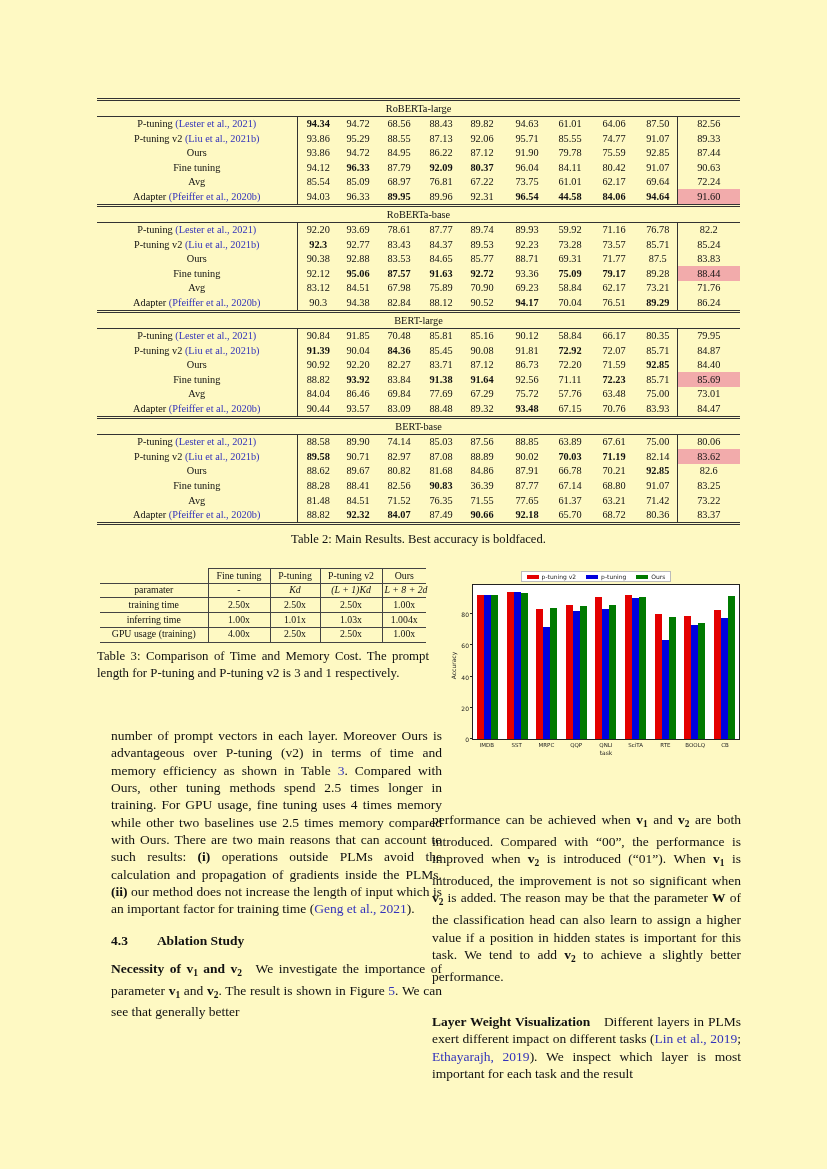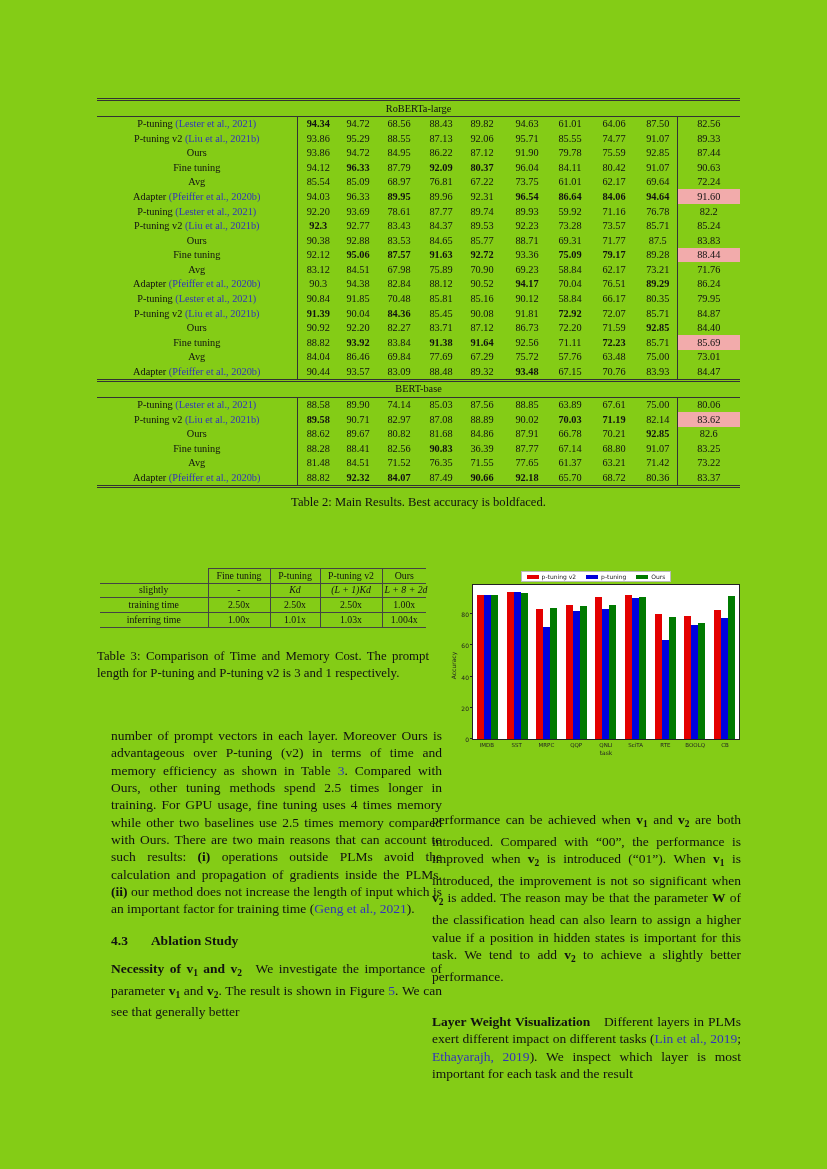--- a/index.html
+++ b/index.html
@@ -1,18 +1,18 @@
 <!DOCTYPE html>
 <html><head>
 <meta charset="utf-8">
 <style>
   :root{ --cite:#3333bb; --ink:#111; --rule:#333; }
   *{box-sizing:border-box; margin:0; padding:0;}
   body{background:#888; font-family:"Liberation Serif","DejaVu Serif",serif;}
-  .page{position:relative; width:827px; height:1169px; background:#84cc16; margin:0 auto; overflow:hidden; color:var(--ink);}
+  .page{position:relative; width:827px; height:1169px; background:#fef9c3; margin:0 auto; overflow:hidden; color:var(--ink);}
 
   
   .t2wrap{position:absolute; left:97px; top:98px; width:643px;}
   table.t2{width:100%; border-collapse:collapse; table-layout:fixed;
            border-top:3px double var(--rule); border-bottom:3px double var(--rule);
            font-size:10.3px; line-height:1.32;}
   table.t2 td{text-align:center; padding:0.5px 1px; white-space:nowrap; overflow:hidden;}
   table.t2 tr.secname td{border-bottom:1px solid var(--rule);}
   table.t2 tr.sec-start td{border-top:3px double var(--rule);}
   table.t2 tr.colhead td{font-weight:bold; border-bottom:1px solid var(--rule);}
@@ -52,21 +52,21 @@
   .xlabels{display:flex; justify-content:space-around; width:268px; margin-left:22px; margin-top:2px;}
   .xlabels .xl{font-size:5.5px; font-family:"DejaVu Sans",sans-serif; color:#222; text-align:center; width:24px; overflow:visible;}
   .xaxlab{width:268px; margin-left:22px; text-align:center; font-size:6px; font-family:"DejaVu Sans",sans-serif; color:#222; margin-top:1px;}
   .figcap{position:absolute; left:432px; top:763px; width:309px; text-align:center; font-size:12.8px;}
 
   
   .colL{position:absolute; left:111px; top:727px; width:331px;}
   .colR{position:absolute; left:432px; top:811px; width:309px;}
   .colL p, .colR p{font-size:13.5px; line-height:17.35px; text-align:justify;}
   h3.sechead{font-size:13.5px; font-weight:bold; margin:15px 0 11px 0;}
-  h3.sechead .num{margin-right:23px;font-family:Liberation Serif, serif;}
+  h3.sechead .num{margin-right:29px;font-family:Liberation Serif, serif;}
   .colR p + p{margin-top:28px;}
 
   
   .r-link{color:var(--cite); cursor:pointer;}
   .r-b{font-weight:bold;}
   .r-bsub{font-size:70%; vertical-align:-2.5px; font-weight:bold;}
 </style>
 </head>
 <body>
 
@@ -157,24 +157,27 @@
             <td class="avgc">72.24</td>
           </tr>
           <tr>
             <td class="model"><span>Adapter </span><span class="r-link">(Pfeiffer et al., 2020b)</span></td>
             <td>94.03</td>
             <td>96.33</td>
             <td class="bold">89.95</td>
             <td>89.96</td>
             <td>92.31</td>
             <td class="bold">96.54</td>
-            <td class="bold">86.64</td>
+            <td class="bold">44.58</td>
             <td class="bold">84.06</td>
             <td class="bold">94.64</td>
             <td class="avgc hl">91.60</td>
+          </tr>
+          <tr class="secname sec-start">
+            <td colspan="11">RoBERTa-base</td>
           </tr>
           <tr>
             <td class="model"><span>P-tuning </span><span class="r-link">(Lester et al., 2021)</span></td>
             <td>92.20</td>
             <td>93.69</td>
             <td>78.61</td>
             <td>87.77</td>
             <td>89.74</td>
             <td>89.93</td>
             <td>59.92</td>
@@ -240,20 +243,23 @@
             <td>94.38</td>
             <td>82.84</td>
             <td>88.12</td>
             <td>90.52</td>
             <td class="bold">94.17</td>
             <td>70.04</td>
             <td>76.51</td>
             <td class="bold">89.29</td>
             <td class="avgc">86.24</td>
           </tr>
+          <tr class="secname sec-start">
+            <td colspan="11">BERT-large</td>
+          </tr>
           <tr>
             <td class="model"><span>P-tuning </span><span class="r-link">(Lester et al., 2021)</span></td>
             <td>90.84</td>
             <td>91.85</td>
             <td>70.48</td>
             <td>85.81</td>
             <td>85.16</td>
             <td>90.12</td>
             <td>58.84</td>
             <td>66.17</td>
@@ -422,39 +428,46 @@
         </colgroup>
         <tbody>
           <tr>
             <td></td>
             <td>Fine tuning</td>
             <td>P-tuning</td>
             <td>P-tuning v2</td>
             <td>Ours</td>
           </tr>
           <tr>
-            <td>slightly</td>
+            <td>paramater</td>
             <td>-</td>
             <td class="math">Kd</td>
             <td class="math">(L + 1)Kd</td>
             <td class="math">L + 8 + 2d</td>
           </tr>
           <tr>
             <td>training time</td>
             <td>2.50x</td>
             <td>2.50x</td>
             <td>2.50x</td>
             <td>1.00x</td>
           </tr>
           <tr>
             <td>inferring time</td>
             <td>1.00x</td>
             <td>1.01x</td>
             <td>1.03x</td>
             <td>1.004x</td>
+          </tr>
+          <tr>
+            <td>GPU usage (training)</td>
+            <td>4.00x</td>
+            <td>2.50x</td>
+            <td>2.50x</td>
+            <td>1.00x</td>
           </tr>
         </tbody>
       </table>
   </div>
   <div class="t3cap">Table 3: Comparison of Time and Memory Cost. The prompt length for P-tuning and P-tuning v2 is 3 and 1 respectively.</div>
 
   <div class="fig" id="fig">
       <div class="legend">
         <div class="item">
           <span class="sw" style="background: rgb(228, 0, 0);"></span>

